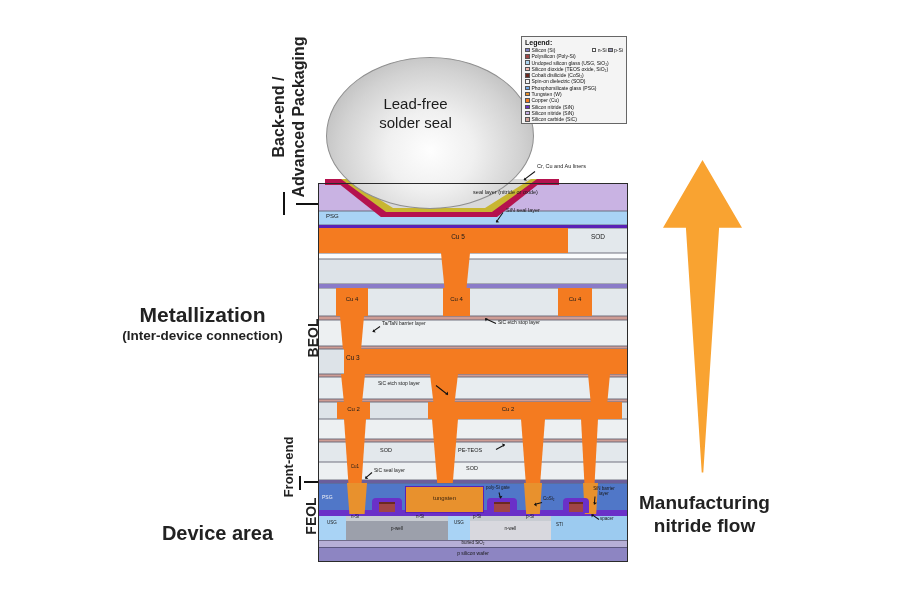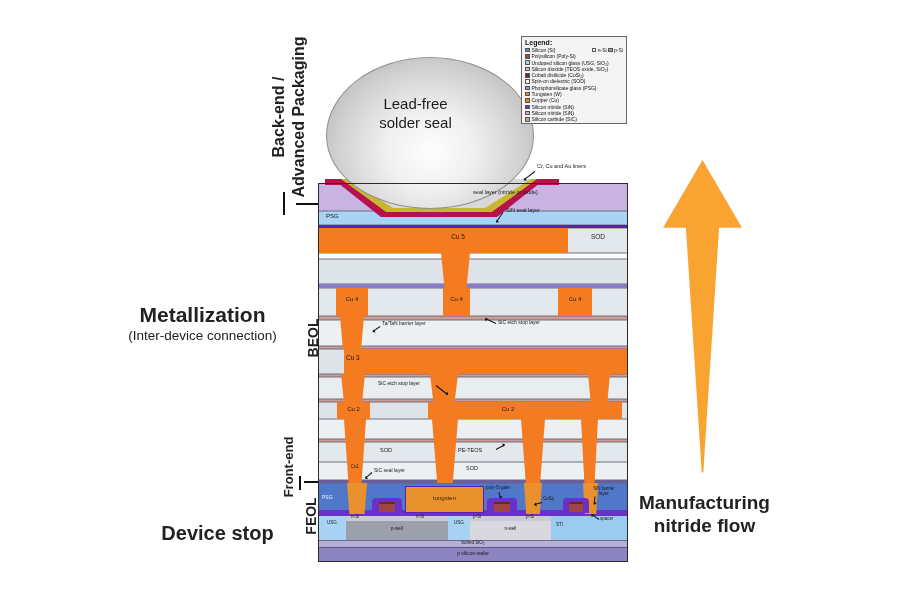--- a/index.html
+++ b/index.html
@@ -53,30 +53,30 @@
 
   <div class="a rot" style="left:202px;top:89px;width:190px;height:56px;text-align:center;">
     <div class="b" style="font-size:16px;color:#222;line-height:1.25;">Back-end /</div>
     <div class="b" style="font-size:16px;color:#222;line-height:1.25;">Advanced Packaging</div>
   </div>
   <div class="a" style="left:283px;top:192px;width:2px;height:23px;background:#111;z-index:5;"></div>
   <div class="a" style="left:296px;top:203px;width:23px;height:2px;background:#111;z-index:5;"></div>
 
   <div class="a" style="left:110px;top:303px;width:185px;text-align:center;">
     <div class="b" style="font-size:21px;color:#222;text-align:center;">Metallization</div>
-    <div style="font-size:13.5px;color:#222;margin-top:1px;">(Inter-device connection)</div>
+    <div style="font-size:13.5px;color:#222;margin-top:1px;font-weight:bold;">(Inter-device connection)</div>
   </div>
 
   <div class="a rot b ctr" style="left:283px;top:330px;width:60px;height:16px;font-size:14px;color:#222;">BEOL</div>
   <div class="a rot b ctr" style="left:254px;top:459px;width:70px;height:16px;font-size:13px;color:#222;">Front-end</div>
   <div class="a rot b ctr" style="left:286px;top:508px;width:50px;height:16px;font-size:14px;color:#222;">FEOL</div>
   <div class="a" style="left:299px;top:476px;width:2px;height:14px;background:#111;z-index:5;"></div>
   <div class="a" style="left:304px;top:481px;width:15px;height:2px;background:#111;z-index:5;"></div>
 
-  <div class="a b ctr" style="left:150px;top:522px;width:135px;font-size:20px;color:#222;">Device stop</div>
+  <div class="a b ctr" style="left:150px;top:522px;width:135px;font-size:20px;color:#222;">Device area</div>
 
   <div class="a" style="left: 663px; top: 160px; width: 79px; height: 314px; clip-path: polygon(50% 0px, 100% 21.6%, 71% 21.6%, 51% 99.5%, 49% 99.5%, 29% 21.6%, 0px 21.6%); background: rgb(249, 163, 49);"></div>
   <div class="a b ctr" style="left:622px;top:492px;width:165px;font-size:19px;color:#222;line-height:1.2;">
     <div>Manufacturing</div>
     <div>nitride flow</div>
   </div>
 
   <div id="legend">
     <div class="lg-title">Legend:</div>
     <div class="lg-row">

